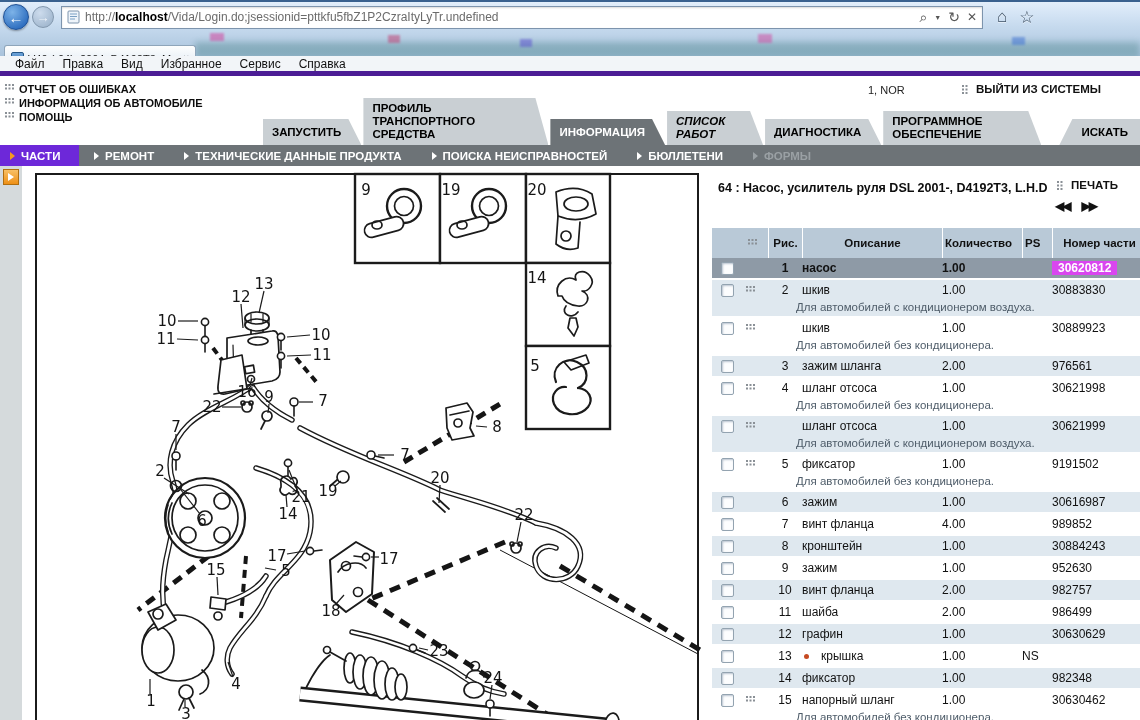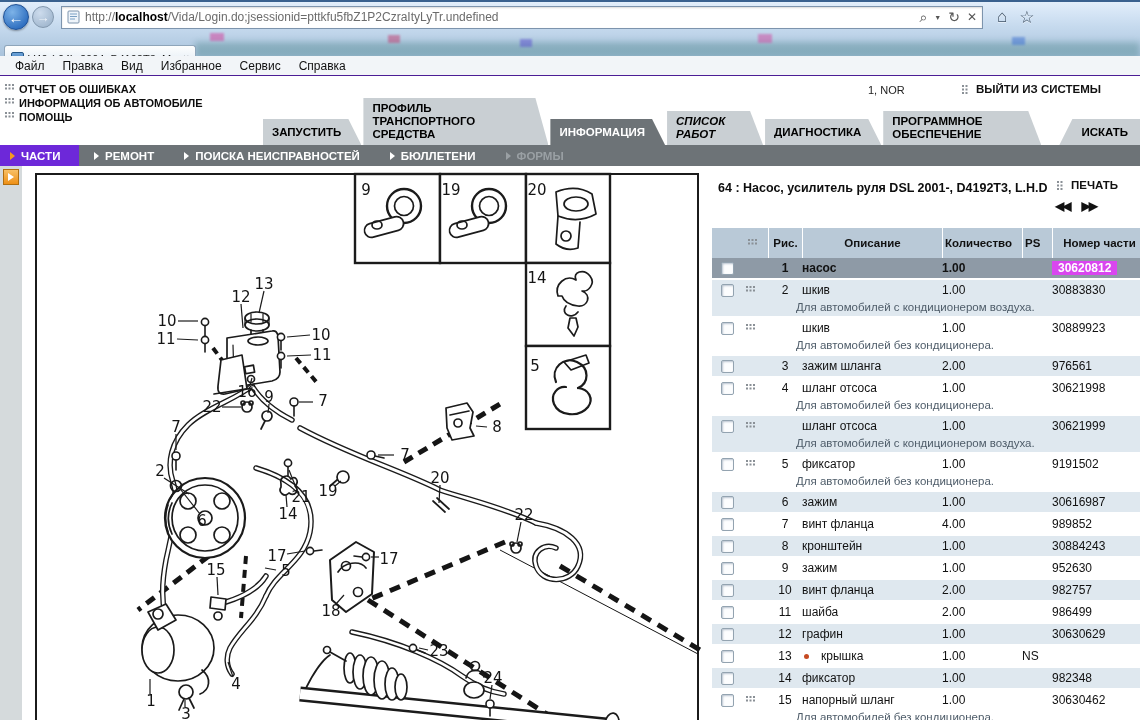--- a/index.html
+++ b/index.html
@@ -19,21 +19,21 @@
 .url-text .host{color:#000;font-weight:bold}
 .url-icons{display:flex;align-items:center;gap:7px;color:#555;font-size:12px}
 .chrome-icons{display:flex;align-items:center;gap:12px;margin-left:14px;color:#3c4f63;font-size:17px;text-shadow:0 1px 0 rgba(255,255,255,.6)}
 .tab-row{position:absolute;left:0;top:29px;height:27px;width:100%;z-index:2}
 .btab{position:absolute;left:4px;top:14px;width:192px;height:26px;background:linear-gradient(#fdfefe,#e9f0f7 55%,#d9e5f0);border:1px solid #8ea5ba;border-bottom:none;border-radius:3px 3px 0 0;display:flex;align-items:center;padding:0 6px;font-size:11px;box-shadow:0 -1px 2px rgba(255,255,255,.6) inset}
 .btab .ttl{flex:1;white-space:nowrap;overflow:hidden;margin:0 4px;color:#1a1a1a}
 .btab .x{color:#666;font-size:10px;font-weight:bold}
 .favicon{width:13px;height:13px;background:linear-gradient(#6da3d8,#2d6cb0);border:1px solid #245687;border-radius:2px;flex:none}
 
 
-.menubar{position:absolute;left:0;top:56px;width:100%;height:20px;background:#f2f5f8;border-bottom:1px solid #4c1d95;display:flex;align-items:center;padding-left:6px;z-index:2}
+.menubar{position:absolute;left:0;top:56px;width:100%;height:20px;background:#f2f5f8;border-bottom:5px solid #4c1d95;display:flex;align-items:center;padding-left:6px;z-index:2}
 .menu-item{font-size:12px;color:#111;padding:0 9px}
 
 
 .app-header{position:absolute;left:0;top:76px;width:100%;height:69px;background:#fff}
 .hlinks{position:absolute;left:5px;top:6px}
 .hlink{display:flex;align-items:center;gap:5px;height:13px;font-size:11px;font-weight:bold;color:#0d0d0d;margin-bottom:1px;cursor:pointer}
 .session-user{position:absolute;left:868px;top:8px;font-size:11px;color:#222}
 .logout{position:absolute;left:962px;top:7px;display:flex;align-items:center;gap:5px;font-size:11.5px;font-weight:bold;cursor:pointer}
 .dots rect{fill:#8a9096}
 .main-tabs{position:absolute;left:263px;right:0;bottom:0;display:flex;align-items:flex-end}
@@ -202,20 +202,24 @@
   </div>
 
   <div class="submenu">
       <div class="sm-item active">
         <span class="arr"></span>
         <span>ЧАСТИ</span>
       </div>
       <div class="sm-item">
         <span class="arr"></span>
         <span>РЕМОНТ</span>
+      </div>
+      <div class="sm-item">
+        <span class="arr"></span>
+        <span>ТЕХНИЧЕСКИЕ ДАННЫЕ ПРОДУКТА</span>
       </div>
       <div class="sm-item">
         <span class="arr"></span>
         <span>ПОИСКА НЕИСПРАВНОСТЕЙ</span>
       </div>
       <div class="sm-item">
         <span class="arr"></span>
         <span>БЮЛЛЕТЕНИ</span>
       </div>
       <div class="sm-item disabled">

